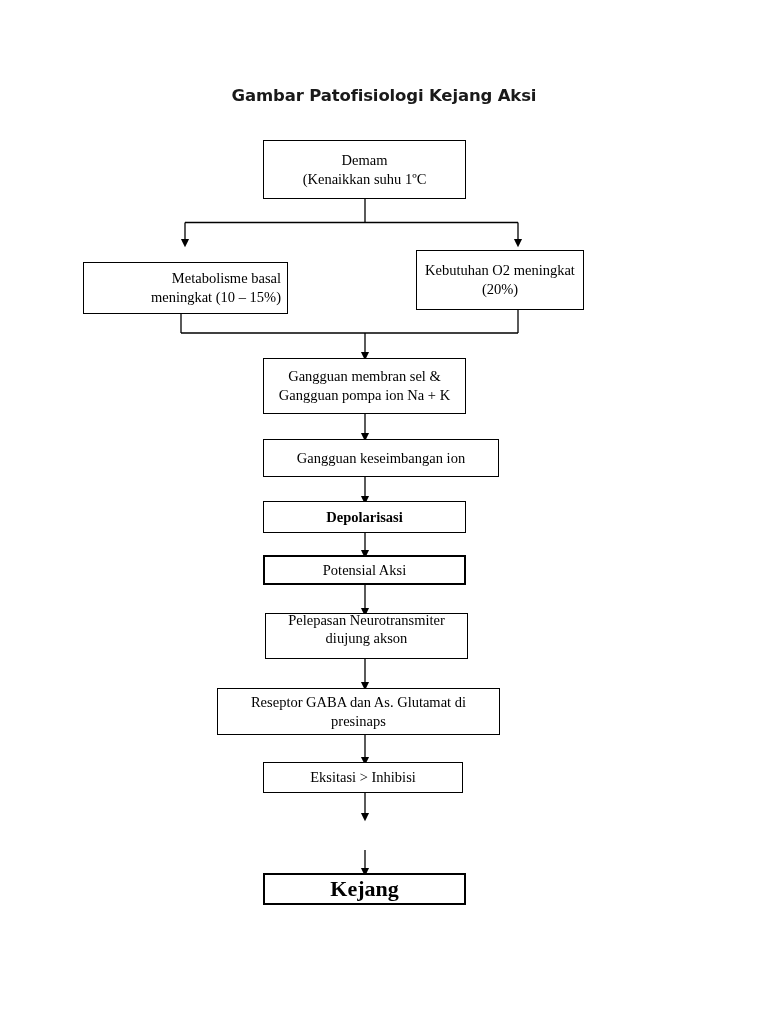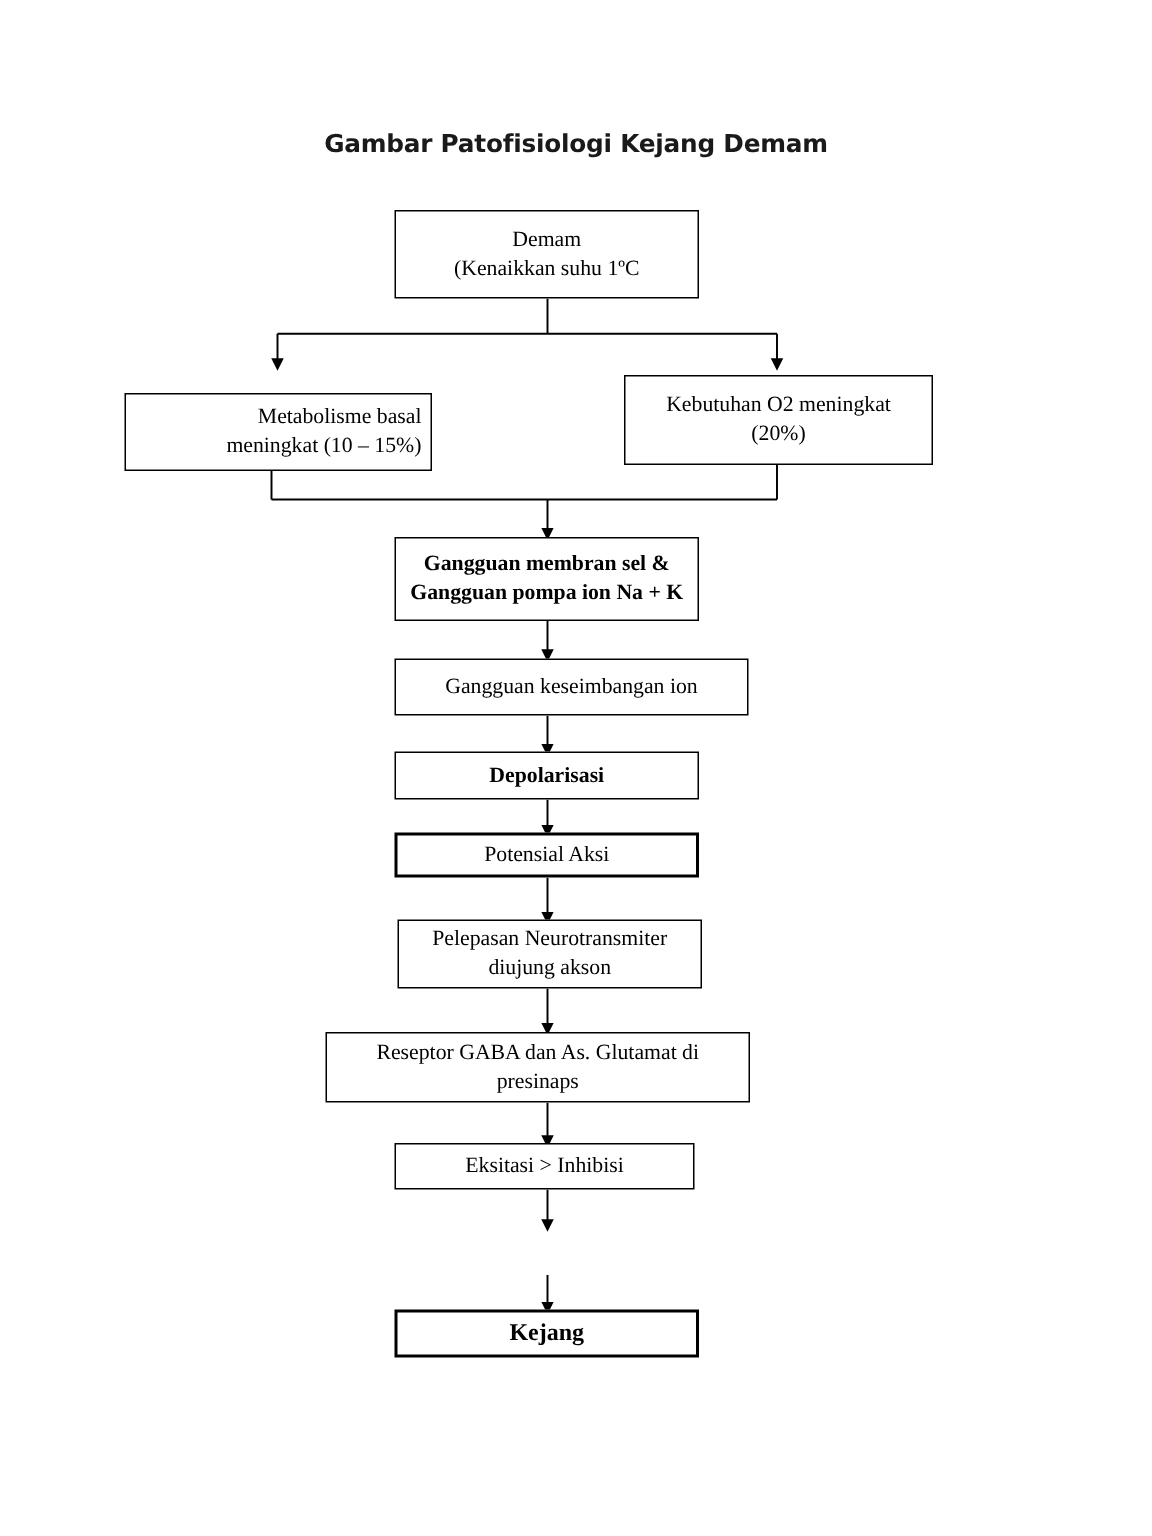--- a/index.html
+++ b/index.html
@@ -65,29 +65,29 @@
   .node .node-label {
     display: block;
     width: 100%;
     white-space: pre-line;
   }
   .node.thick {
     border-width: 2px;
   }
   .node.emphasis .node-label {
     font-weight: bold;
-    font-size: 16px;
+    font-size: 22px;
   }
 </style>
 </head>
 <body>
 
 <div id="diagram-canvas">
 
-  <div class="chart-title">Gambar Patofisiologi Kejang Demam</div>
+  <div class="chart-title">Gambar Patofisiologi Kejang Aksi</div>
 
   <svg id="connectors" viewBox="0 0 768 1024" width="768" height="1024" xmlns="http://www.w3.org/2000/svg">
     <defs>
       <marker id="arrowhead" markerWidth="8" markerHeight="8" refX="3.2" refY="3.6" orient="auto" markerUnits="strokeWidth">
         <path d="M0,0.4 L6.4,3.6 L0,6.8 z" fill="#000000"></path>
       </marker>
     </defs>
 
     <g stroke="#000000" fill="none" stroke-width="1.3">
 
@@ -120,43 +120,43 @@
   <div class="node" style="left:263px; top:140px; width:203px; height:59px;">
     <span class="node-label">Demam
 (Kenaikkan suhu 1ºC</span>
   </div>
 
   <div class="node" style="left:83px; top:262px; width:205px; height:52px;text-align:right;">
     <span class="node-label">Metabolisme basal
 meningkat (10 – 15%)</span>
   </div>
 
-  <div class="node" style="left:416px; top:250px; width:206px; height:60px;">
+  <div class="node" style="left:416px; top:250px; width:168px; height:60px;">
     <span class="node-label">Kebutuhan O2 meningkat
 (20%)</span>
   </div>
 
-  <div class="node" style="left:263px; top:358px; width:203px; height:56px;font-weight:bold;">
+  <div class="node" style="left:263px; top:358px; width:203px; height:56px;">
     <span class="node-label">Gangguan membran sel &amp;
 Gangguan pompa ion Na + K</span>
   </div>
 
   <div class="node" style="left:263px; top:439px; width:236px; height:38px;">
     <span class="node-label">Gangguan keseimbangan ion</span>
   </div>
 
   <div class="node" style="left:263px; top:501px; width:203px; height:32px;font-weight:bold;">
     <span class="node-label">Depolarisasi</span>
   </div>
 
   <div class="node thick" style="left:263px; top:555px; width:203px; height:30px;">
     <span class="node-label">Potensial Aksi</span>
   </div>
 
-  <div class="node" style="left:265px; top:613px; width:203px; height:46px;">
+  <div class="node" style="left:265px; top:613px; width:203px; height:46px;align-items:flex-end;">
     <span class="node-label">Pelepasan Neurotransmiter
 diujung akson</span>
   </div>
 
   <div class="node" style="left:217px; top:688px; width:283px; height:47px;">
     <span class="node-label">Reseptor GABA dan As. Glutamat di
 presinaps</span>
   </div>
 
   <div class="node" style="left:263px; top:762px; width:200px; height:31px;">

